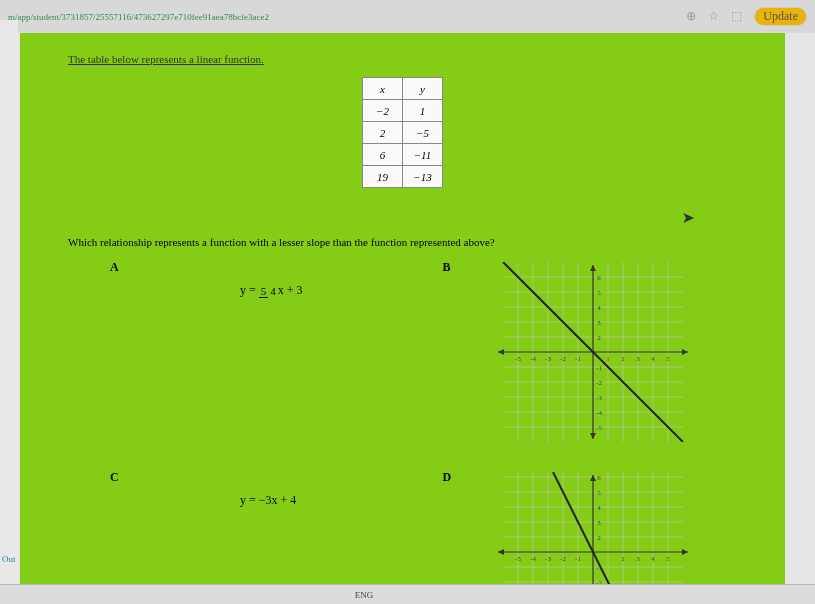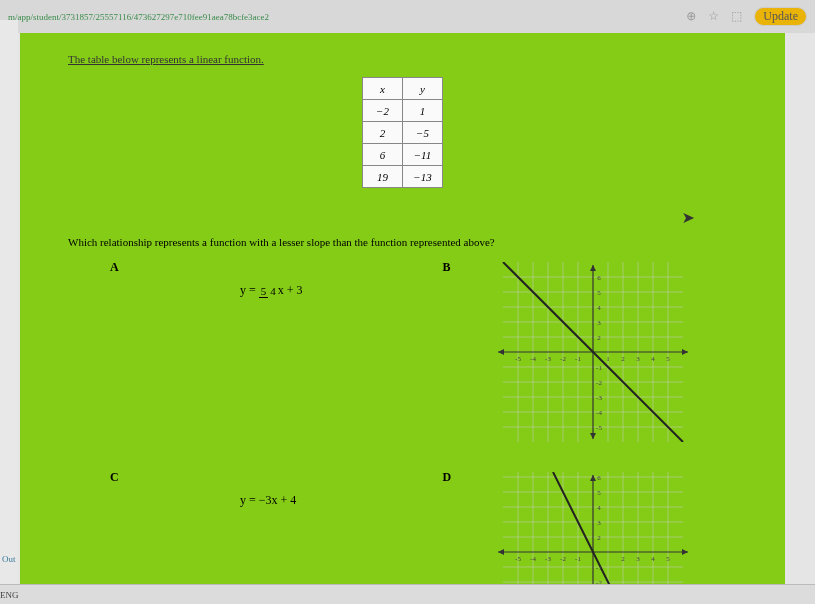--- a/index.html
+++ b/index.html
@@ -99,21 +99,21 @@
     color: #3a7a9c;
   }
   .taskbar {
     position: absolute;
     bottom: 0; left: 0; right: 0;
     height: 20px;
     background: #dcdcdc;
     border-top: 1px solid #bbb;
     display: flex;
     align-items: center;
-    justify-content: flex-start;
+    justify-content: center;
     padding-right: 87px;
     font-size: 9px;
     color: #444;
   }
 </style>
 </head>
 <body>
 
 <div class="browser-bar">
   <span class="url">m/app/student/3731857/25557116/473627297e710fee91aea78bcfe3ace2</span>

